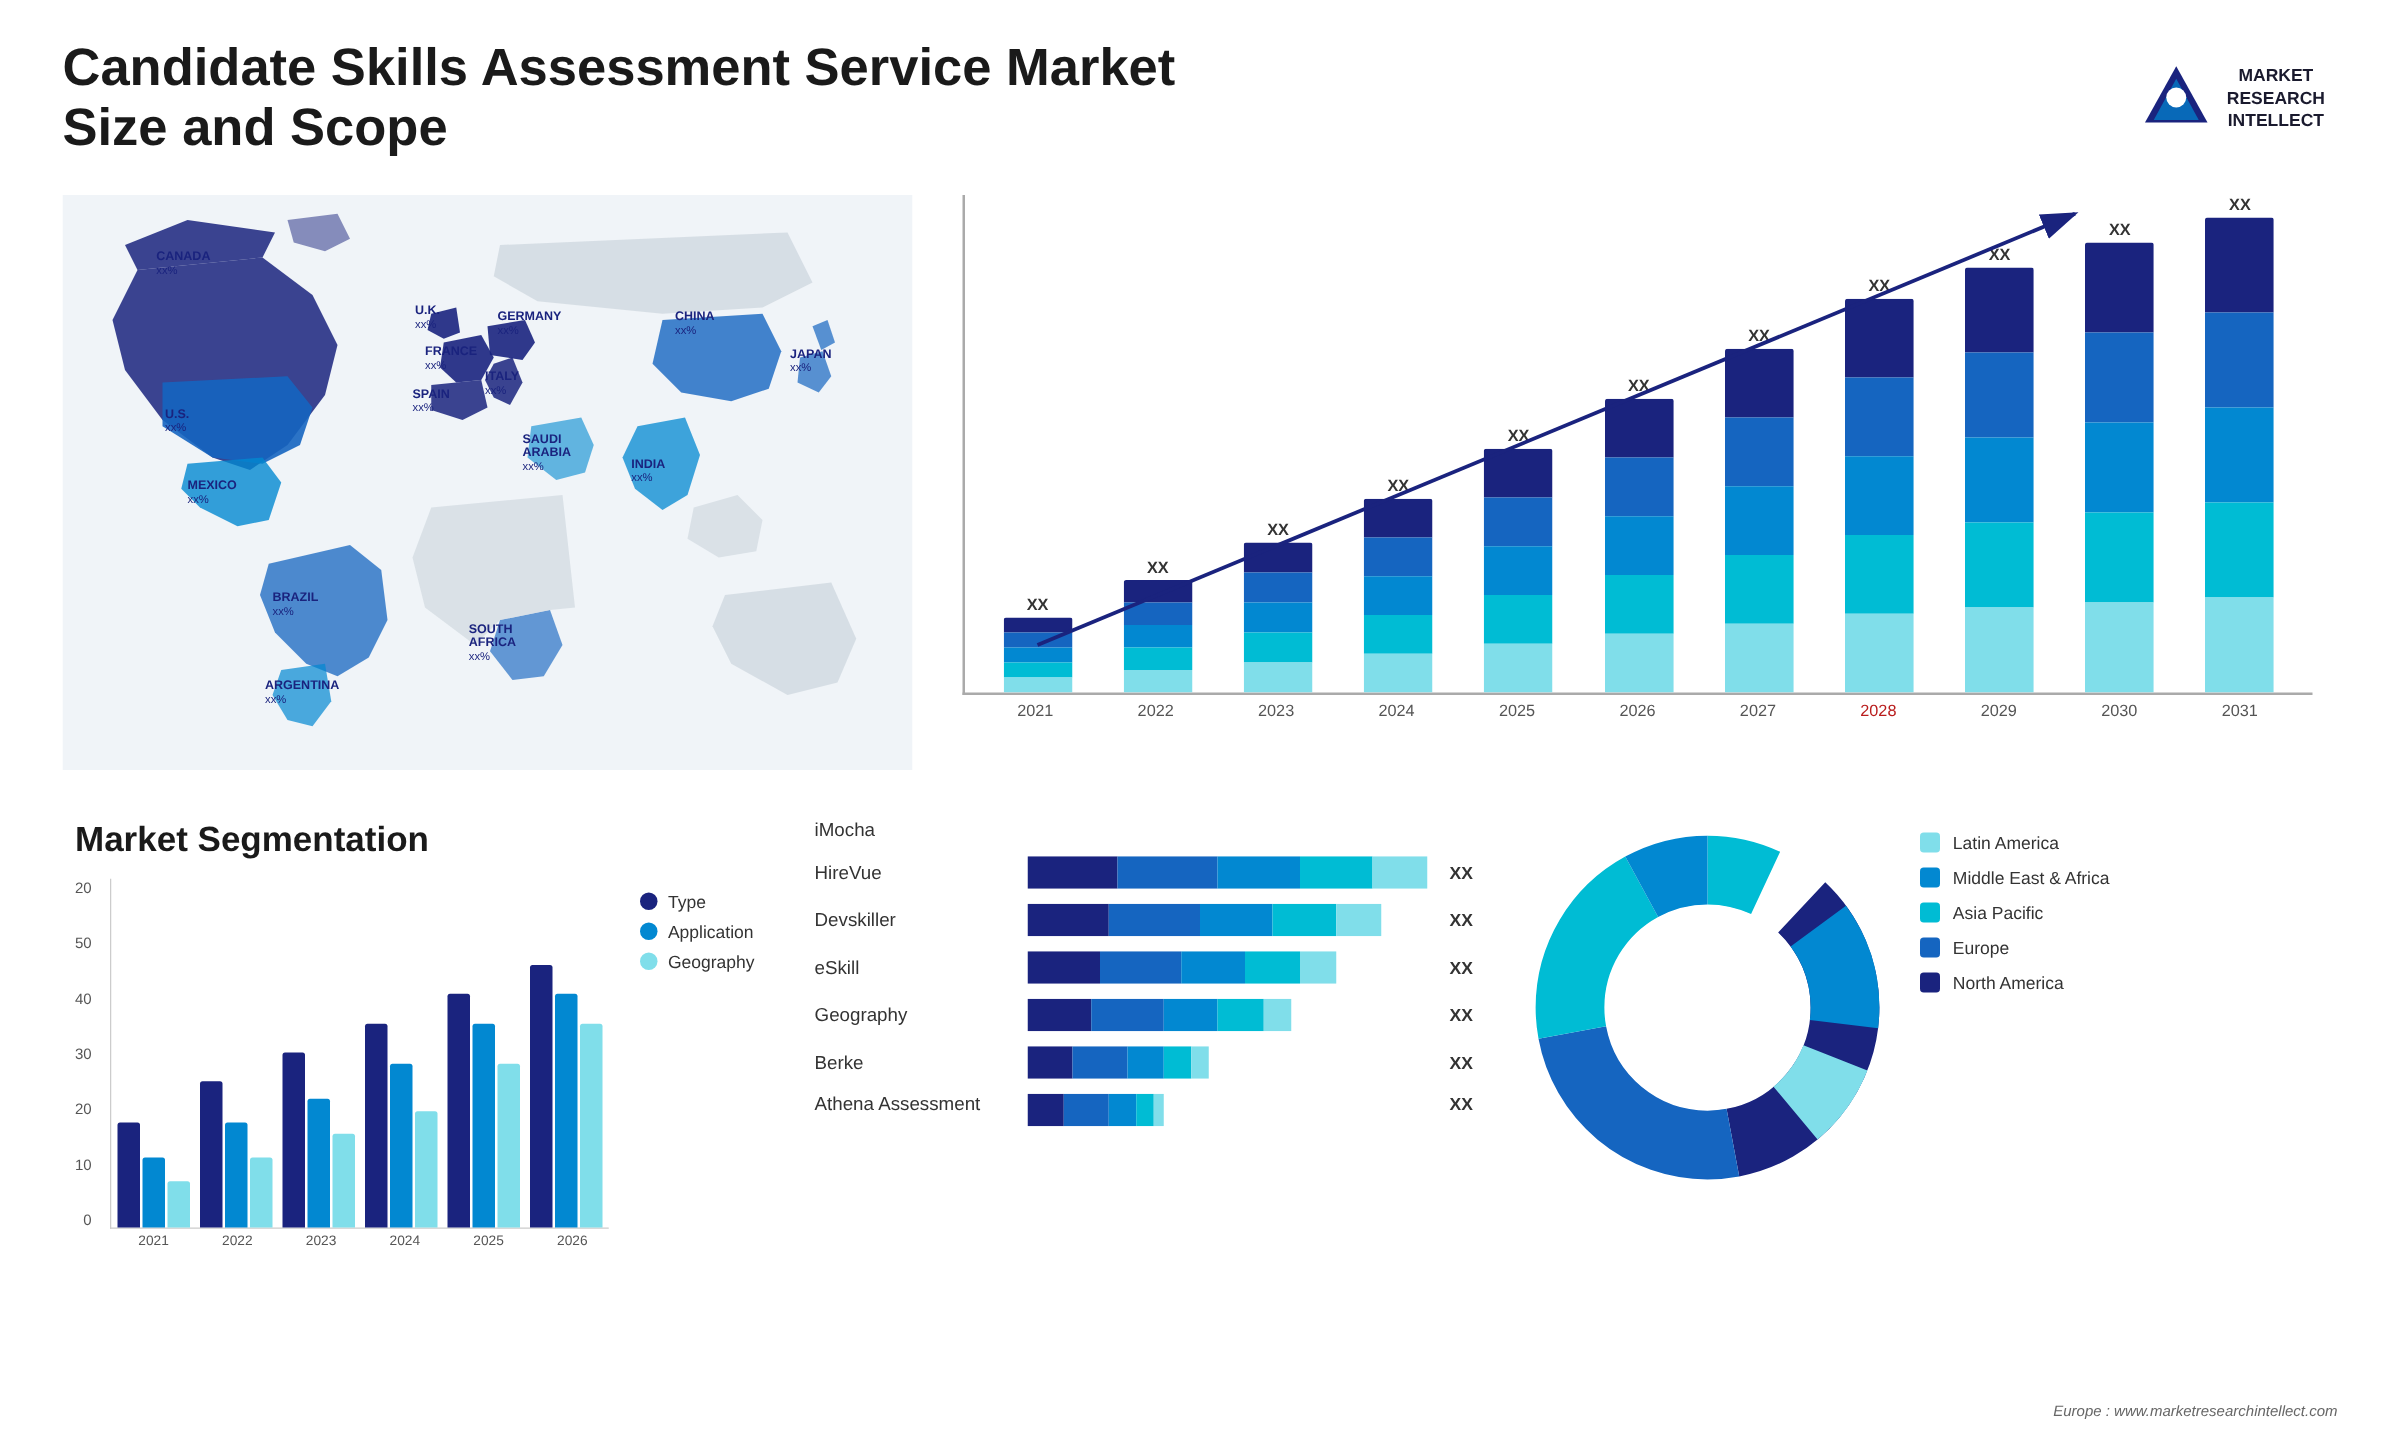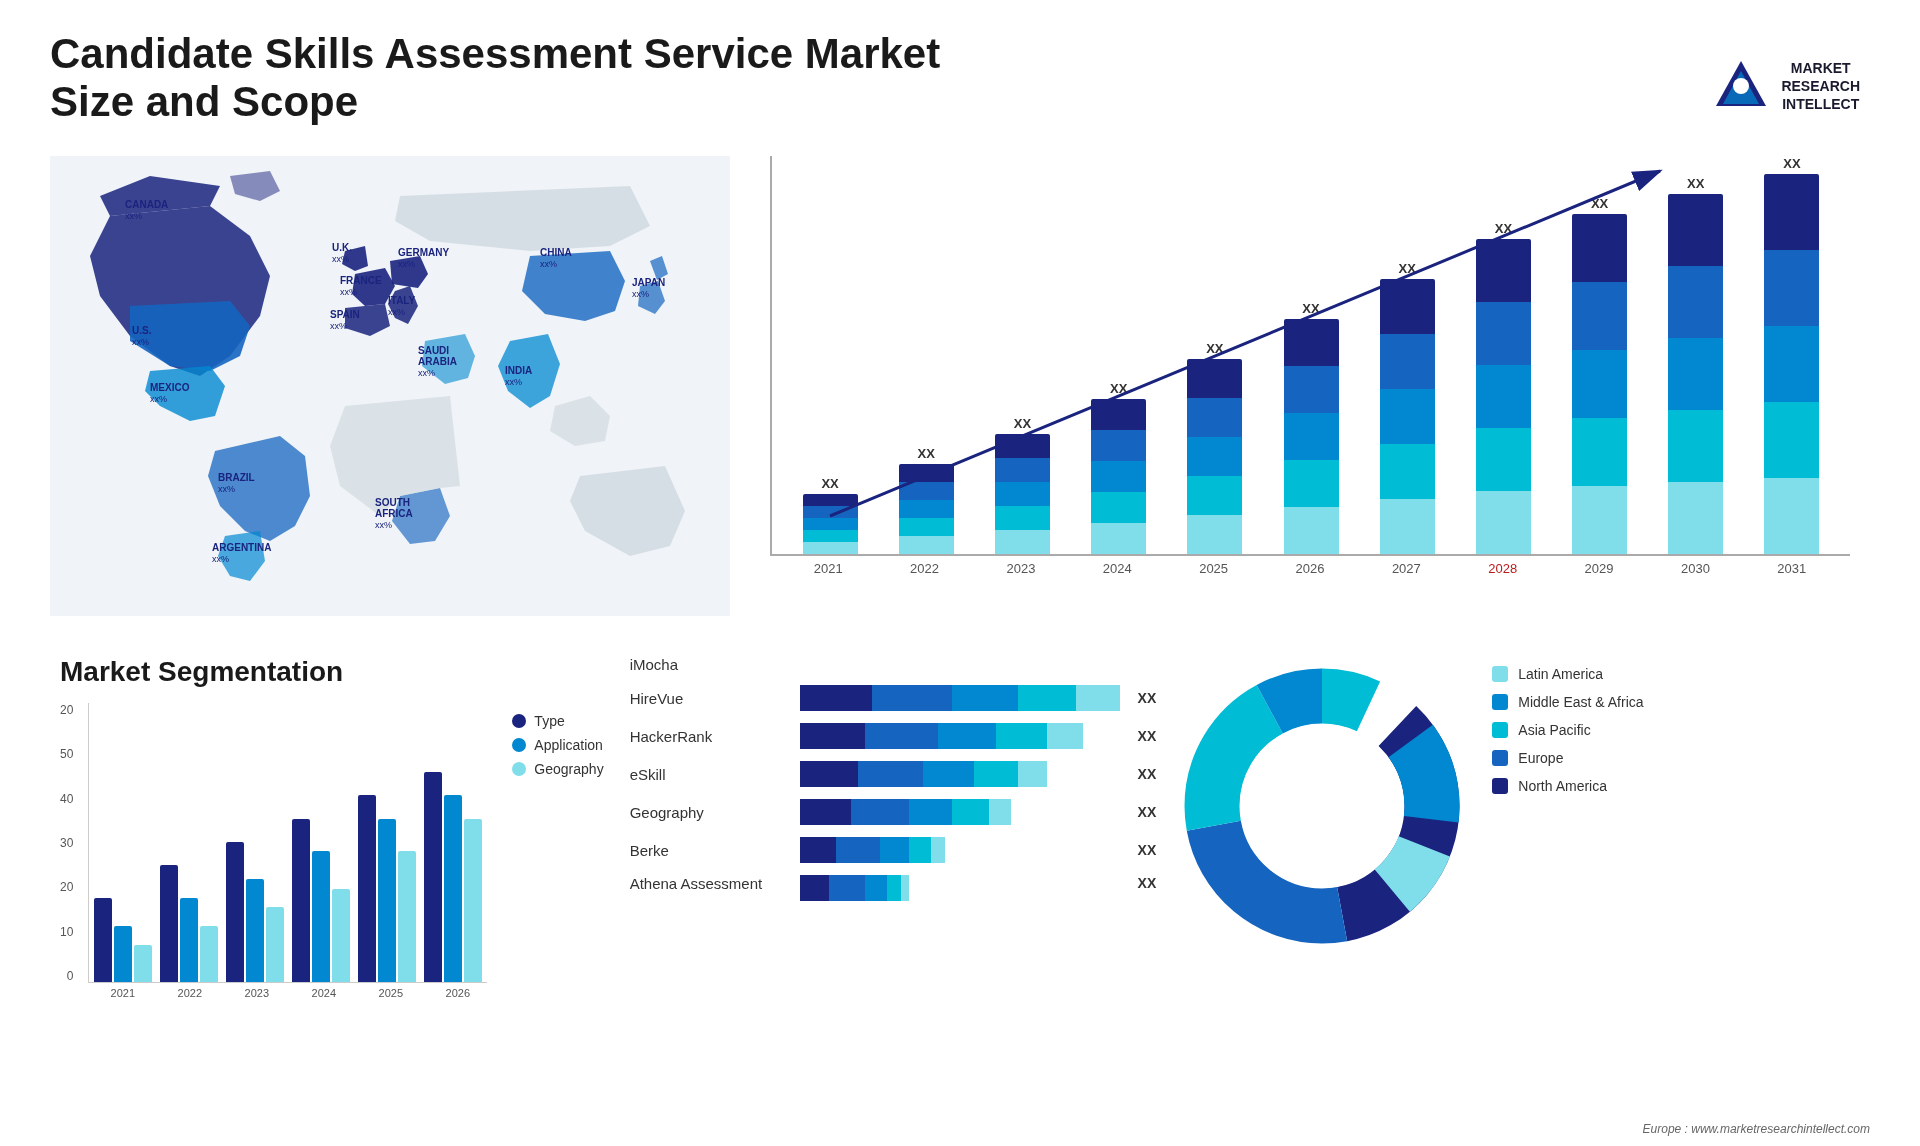--- a/index.html
+++ b/index.html
@@ -15,21 +15,21 @@
       width: 1920px;
       height: 1146px;
       padding: 30px 50px;
       position: relative;
     }
 
     
     .header {
       display: flex;
       justify-content: space-between;
-      align-items: flex-end;
+      align-items: center;
       margin-bottom: 20px;
       gap: 48px;
     }
 
     .page-title {
       font-size: 42px;
       font-weight: 700;
       color: #1a1a1a;
       max-width: 900px;
     }
@@ -80,21 +80,21 @@
 
     .bar-chart-inner {
       position: relative;
       width: 100%;
       height: 100%;
     }
 
     
     .bottom-section {
       display: flex;
-      gap: 6px;
+      gap: 28px;
       height: 480px;
     }
 
     
     .segmentation-area {
       flex: 0 0 420px;
       padding: 10px;
     }
 
     .section-title {
@@ -547,21 +547,21 @@
             <div style="flex: 1 1 0%; height: 26px; display: flex; overflow: hidden;">
               <div style="background: rgb(26, 35, 126); width: 72.7273px; height: 100%;"></div>
               <div style="background: rgb(21, 101, 192); width: 80px; height: 100%;"></div>
               <div style="background: rgb(2, 136, 209); width: 65.4545px; height: 100%;"></div>
               <div style="background: rgb(0, 188, 212); width: 58.1818px; height: 100%;"></div>
               <div style="background: rgb(128, 222, 234); width: 43.6364px; height: 100%;"></div>
             </div>
             <div style="font-size: 14px; font-weight: 700; color: rgb(51, 51, 51); margin-left: 8px;">XX</div>
           </div>
           <div style="display: flex; align-items: center; gap: 10px; margin-bottom: 12px;">
-            <div style="font-size: 15px; color: rgb(51, 51, 51); width: 160px; flex-shrink: 0;">HackerRank</div>
+            <div style="font-size: 15px; color: rgb(51, 51, 51); width: 160px; flex-shrink: 0;">Devskiller</div>
             <div style="flex: 1 1 0%; height: 26px; display: flex; overflow: hidden;">
               <div style="background: rgb(26, 35, 126); width: 65.4545px; height: 100%;"></div>
               <div style="background: rgb(21, 101, 192); width: 72.7273px; height: 100%;"></div>
               <div style="background: rgb(2, 136, 209); width: 58.1818px; height: 100%;"></div>
               <div style="background: rgb(0, 188, 212); width: 50.9091px; height: 100%;"></div>
               <div style="background: rgb(128, 222, 234); width: 36.3636px; height: 100%;"></div>
             </div>
             <div style="font-size: 14px; font-weight: 700; color: rgb(51, 51, 51); margin-left: 8px;">XX</div>
           </div>
           <div style="display: flex; align-items: center; gap: 10px; margin-bottom: 12px;">

